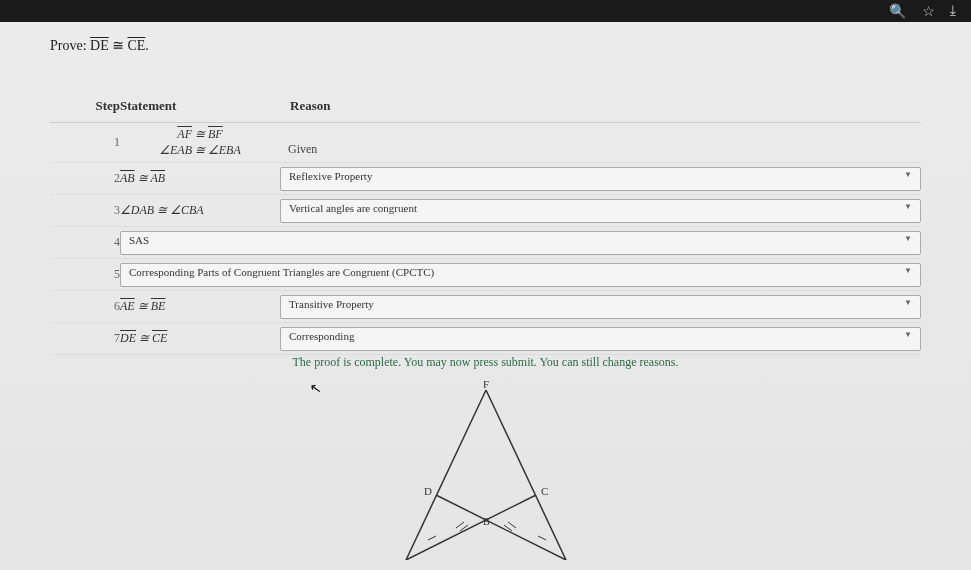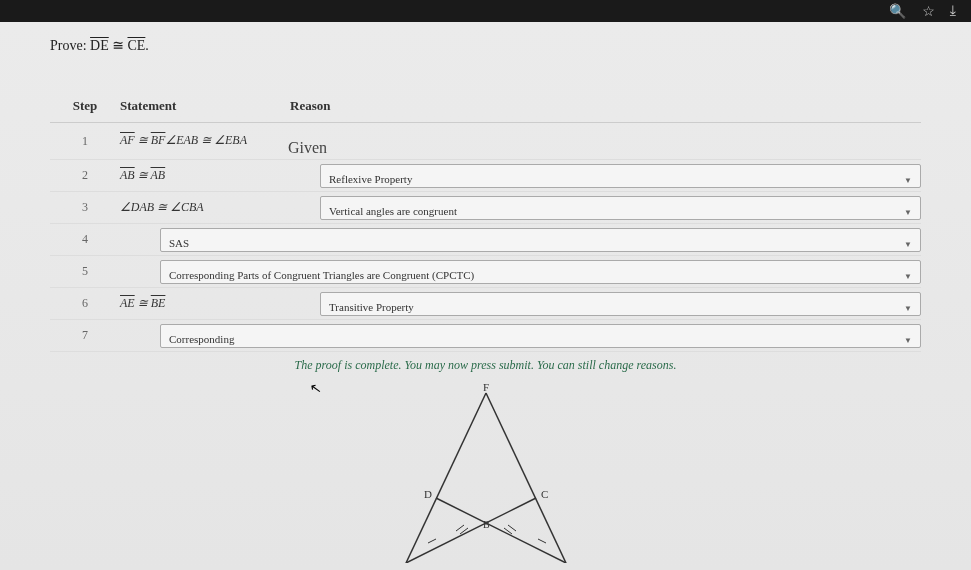--- a/index.html
+++ b/index.html
@@ -48,21 +48,21 @@
     .table-header {
       display: flex;
       font-weight: bold;
       font-size: 13px;
       color: #333;
       padding-bottom: 8px;
       border-bottom: 1px solid #ccc;
     }
     .col-step {
       width: 70px;
-      text-align: center;
+      text-align: right;
     }
     .col-statement {
       width: 160px;
       text-align: left;
     }
     .col-reason {
       flex: 1;
       padding-left: 10px;
     }
     .proof-row {
@@ -83,50 +83,48 @@
       flex: 1;
       height: 24px;
       border: 1px solid #aaa;
       background: #f5f5f5;
       font-size: 11px;
       padding: 2px 8px;
       font-family: Georgia, serif;
       color: #333;
       position: relative;
       display: flex;
-      align-items: flex-end;
+      align-items: flex-start;
       justify-content: space-between;
       border-radius: 2px;
-      margin-left: 40px;
     }
     .reason-static {
       flex: 1;
-      font-size: 16px;
+      font-size: 12px;
       padding: 2px 8px;
       color: #444;
       margin-top: 14px;
     }
     .dropdown-arrow {
       font-size: 8px;
       color: #666;
     }
     .statement-multi {
       display: flex;
-      flex-direction: row;
+      flex-direction: column;
       align-items: center;
       line-height: 1.3;
       padding: 4px 0;
       font-style: italic;
     }
     .completion-msg {
       text-align: center;
       font-size: 12px;
       color: #2a6b4a;
-      margin-top: 6px;
-      font-style: italic;
+      margin-top: 0;
     }
     .diagram-container {
       display: flex;
       justify-content: center;
       margin-top: 10px;
       position: relative;
     }
     .diagram {
       width: 260px;
       height: 180px;
@@ -208,20 +206,21 @@
         <div class="proof-row">
           <div class="col-step">6</div>
           <div class="col-statement"><span class="overline">AE</span> ≅ <span class="overline">BE</span></div>
           <div class="reason-select">
             <span>Transitive Property</span>
             <span class="dropdown-arrow">▼</span>
           </div>
         </div>
         <div class="proof-row">
           <div class="col-step">7</div>
+          <div class="col-statement"><span class="overline">DE</span> ≅ <span class="overline">CE</span></div>
           <div class="reason-select">
             <span>Corresponding</span>
             <span class="dropdown-arrow">▼</span>
           </div>
         </div>
       </div>
   </div>
 
   <div class="completion-msg">The proof is complete. You may now press submit. You can still change reasons.</div>
 

